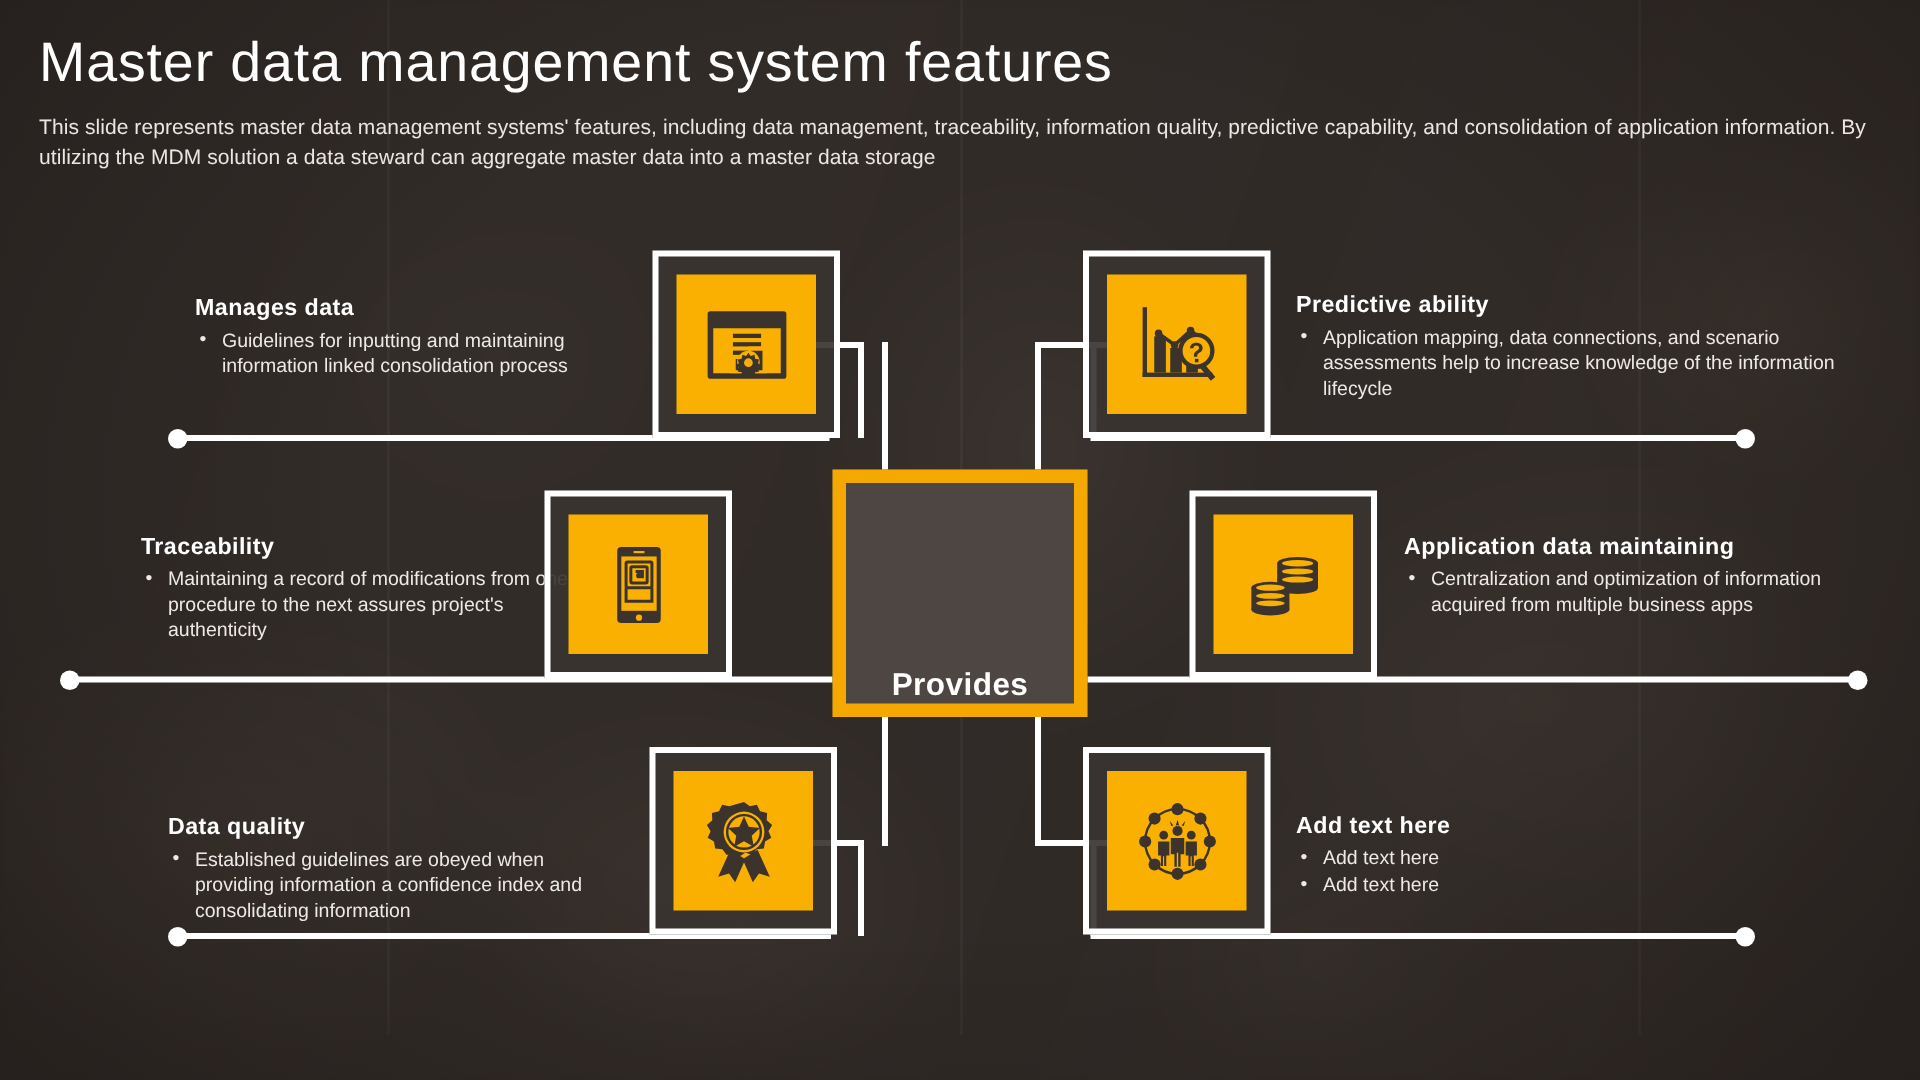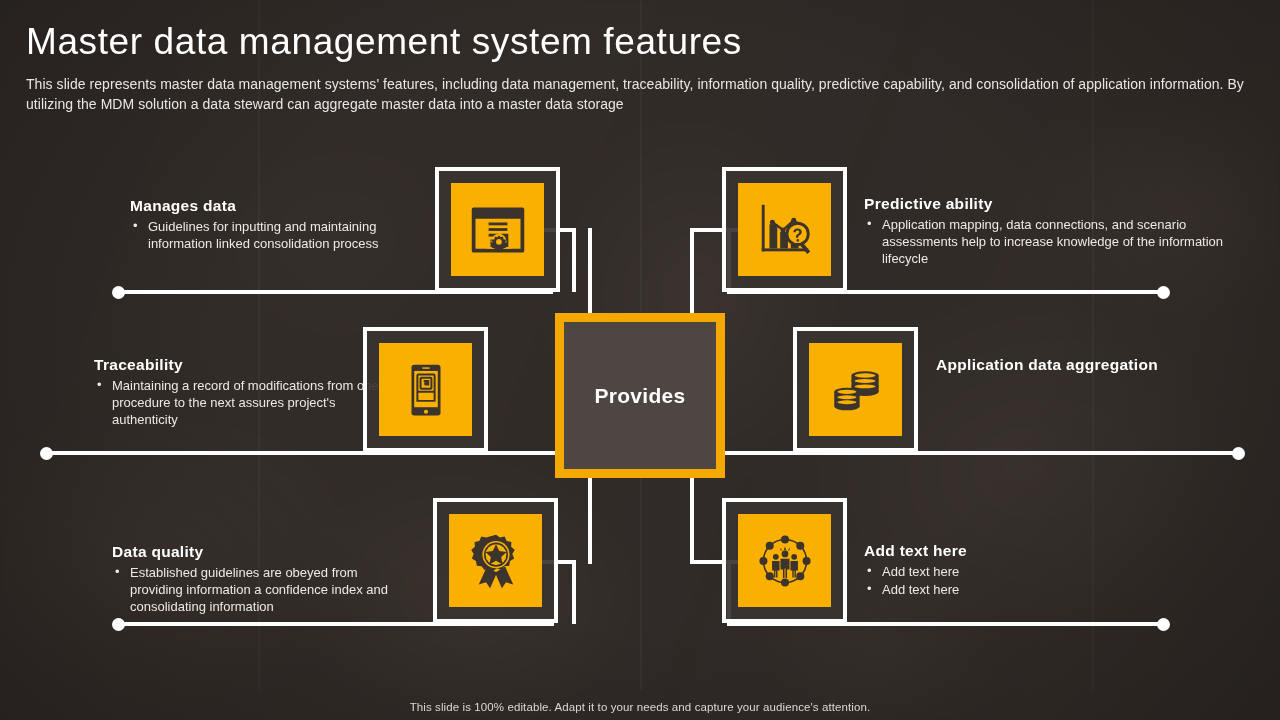--- a/index.html
+++ b/index.html
@@ -99,21 +99,21 @@
   .hub {
     position: absolute;
     left: 555px;
     top: 313px;
     width: 170px;
     height: 165px;
     box-sizing: border-box;
     border: 9px solid #f5a800;
     background: #4e4643;
     display: flex;
-    align-items: center;
+    align-items: flex-end;
     justify-content: center;
     z-index: 6;
   }
   .hub-label {
     color: #ffffff;
     font-size: 21px;
     font-weight: bold;
     letter-spacing: 0.3px;
   }
 
@@ -400,33 +400,35 @@
   </div>
 
   <div class="txt" style="left:94px; top:356px; width:290px;">
     <h3>Traceability</h3>
     <ul>
       <li>Maintaining  a record of modifications from one procedure to the next assures project's authenticity</li>
     </ul>
   </div>
 
   <div class="txt" style="left:936px; top:356px; width:290px;">
-    <h3>Application  data aggregation</h3>
+    <h3>Application  data maintaining</h3>
+    <ul>
+      <li>Centralization and optimization of information acquired from multiple business apps</li>
+    </ul>
   </div>
 
   <div class="txt" style="left:112px; top:543px; width:300px;">
     <h3>Data quality</h3>
     <ul>
-      <li>Established guidelines are obeyed from providing information a confidence index and consolidating information</li>
+      <li>Established guidelines are obeyed when providing information a confidence index and consolidating information</li>
     </ul>
   </div>
 
   <div class="txt" style="left:864px; top:542px; width:290px;">
     <h3>Add text here</h3>
     <ul>
       <li>Add text here</li>
       <li>Add text here</li>
     </ul>
   </div>
 
-  <div class="footer">This slide is 100% editable. Adapt it to your needs and capture your audience's attention.</div>
 
 </div>
 
 </body></html>

